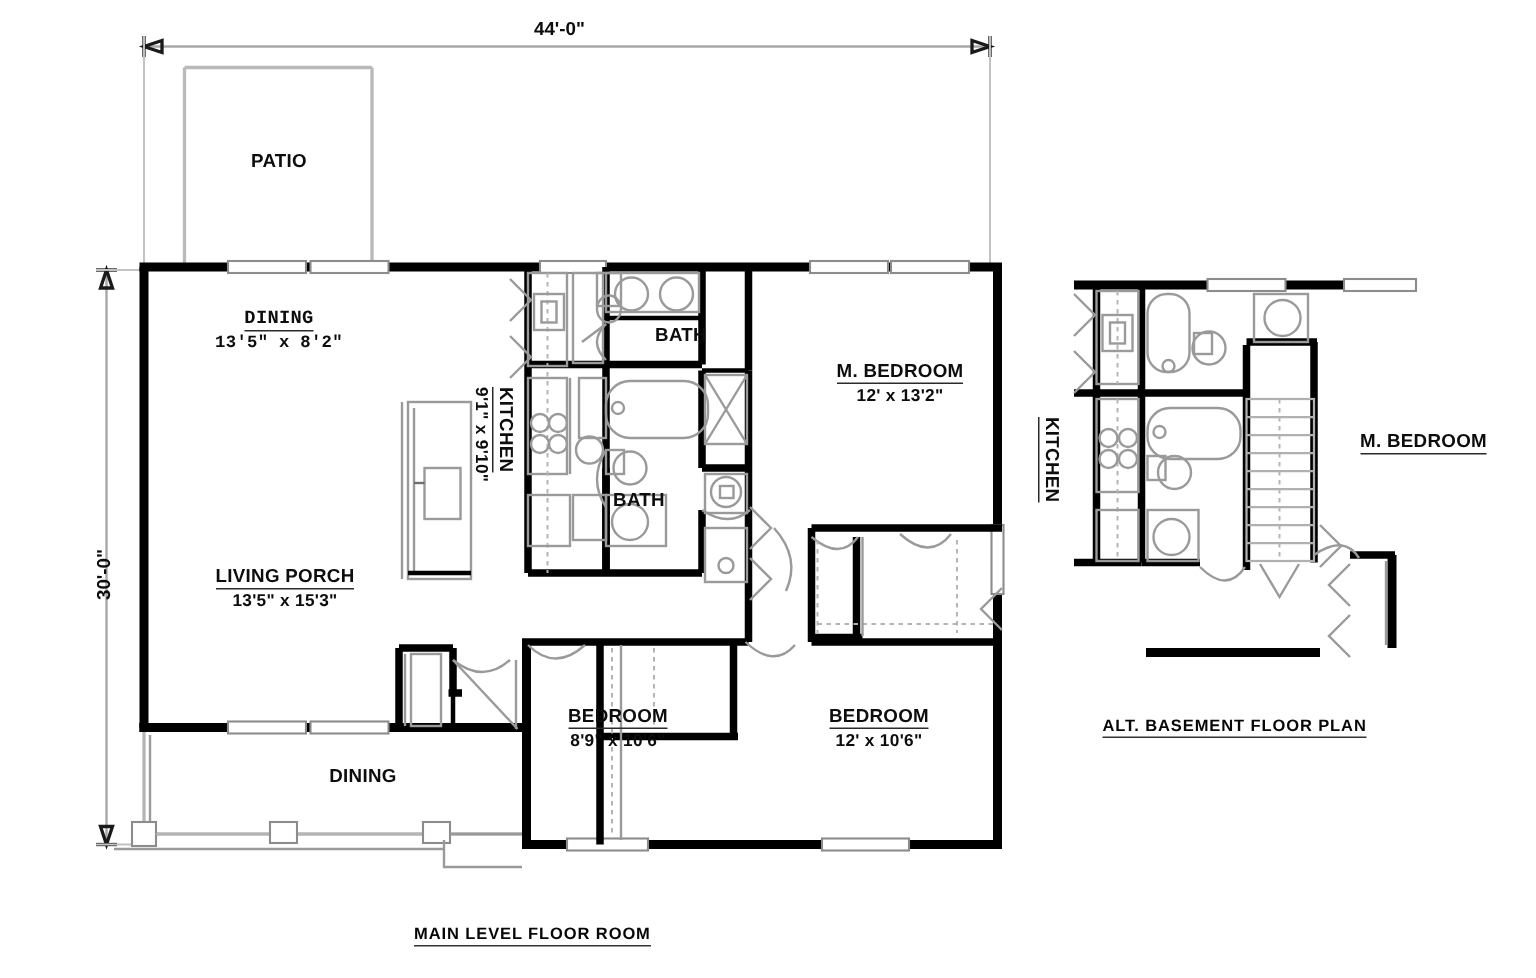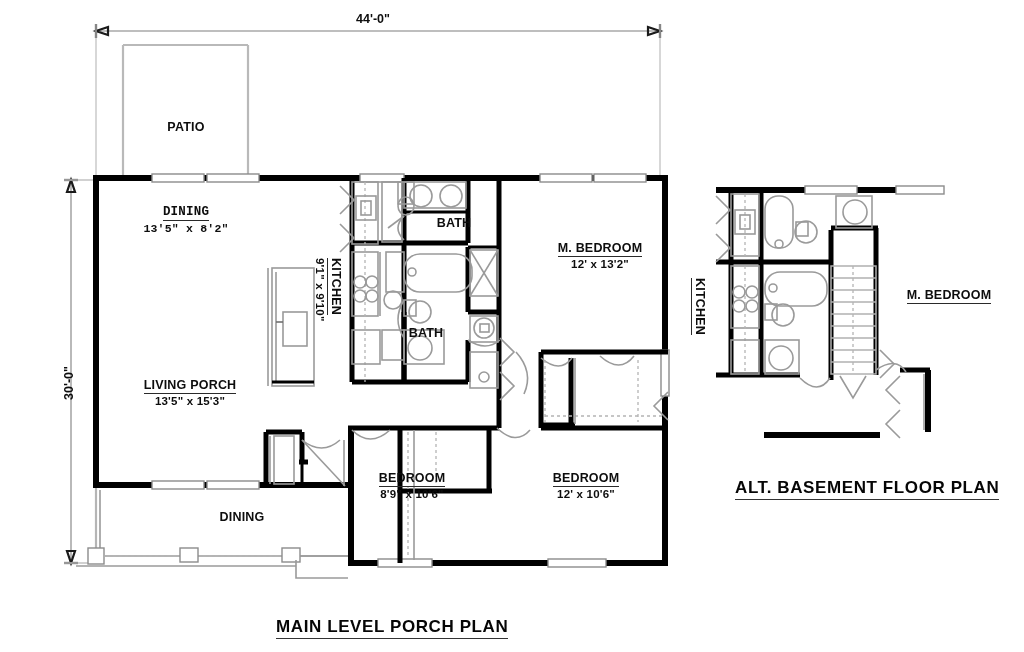--- a/index.html
+++ b/index.html
@@ -65,21 +65,21 @@
     color: #0d0d0d;
     white-space: nowrap;
   }
   .rot-cw  { transform: rotate(90deg); transform-origin: 0 0; }
   .rot-ccw { transform: rotate(-90deg); transform-origin: 0 0; }
 
   .title {
     position: absolute;
     font-family: "Liberation Sans", sans-serif;
     font-weight: bold;
-    font-size: 17px;
+    font-size: 11px;
     color: #060606;
     letter-spacing: 0.6px;
     white-space: nowrap;
     border-bottom: 1.6px solid #333333;
     padding-bottom: 1px;
   }
 </style>
 </head>
 <body>
 
@@ -380,21 +380,21 @@
       <path class="swing" d="M900,410 L886,424 L900,438"></path>
       <path class="swing" d="M880,350 L894,364 L880,378"></path>
     </g>
 
   </svg>
 
   <div class="lbl-dim" style="left:356px; top:12px;">44'-0"</div>
 
   <div class="lbl-dim rot-ccw" style="left:62px; top:400px;">30'-0"</div>
 
-  <div class="lbl" style="left:120px; top:100px; width:132px;margin-top:20px;">
+  <div class="lbl" style="left:120px; top:100px; width:132px;">
     <span class="name">PATIO</span>
   </div>
 
   <div class="lbl" style="left:108px; top:202px; width:156px;font-family:Liberation Mono, monospace;">
     <span class="name u">DINING</span>
     <span class="dims">13'5" x 8'2"</span>
   </div>
 
   <div class="lbl" style="left:108px; top:375px; width:164px;">
     <span class="name u">LIVING PORCH</span>
@@ -434,17 +434,17 @@
   </div>
 
   <div class="lbl rot-cw" style="left:710px; top:278px; width:96px; text-align:left;">
     <span class="name u">KITCHEN</span>
   </div>
 
   <div class="lbl" style="left:884px; top:285px; width:130px;">
     <span class="name u">M. BEDROOM</span>
   </div>
 
-  <div class="title" style="left:276px; top:617px;">MAIN LEVEL PORCH PLAN</div>
+  <div class="title" style="left:276px; top:617px;">MAIN LEVEL FLOOR ROOM</div>
 
   <div class="title" style="left:735px; top:478px;">ALT. BASEMENT FLOOR PLAN</div>
 
 </div>
 
 </body></html>

